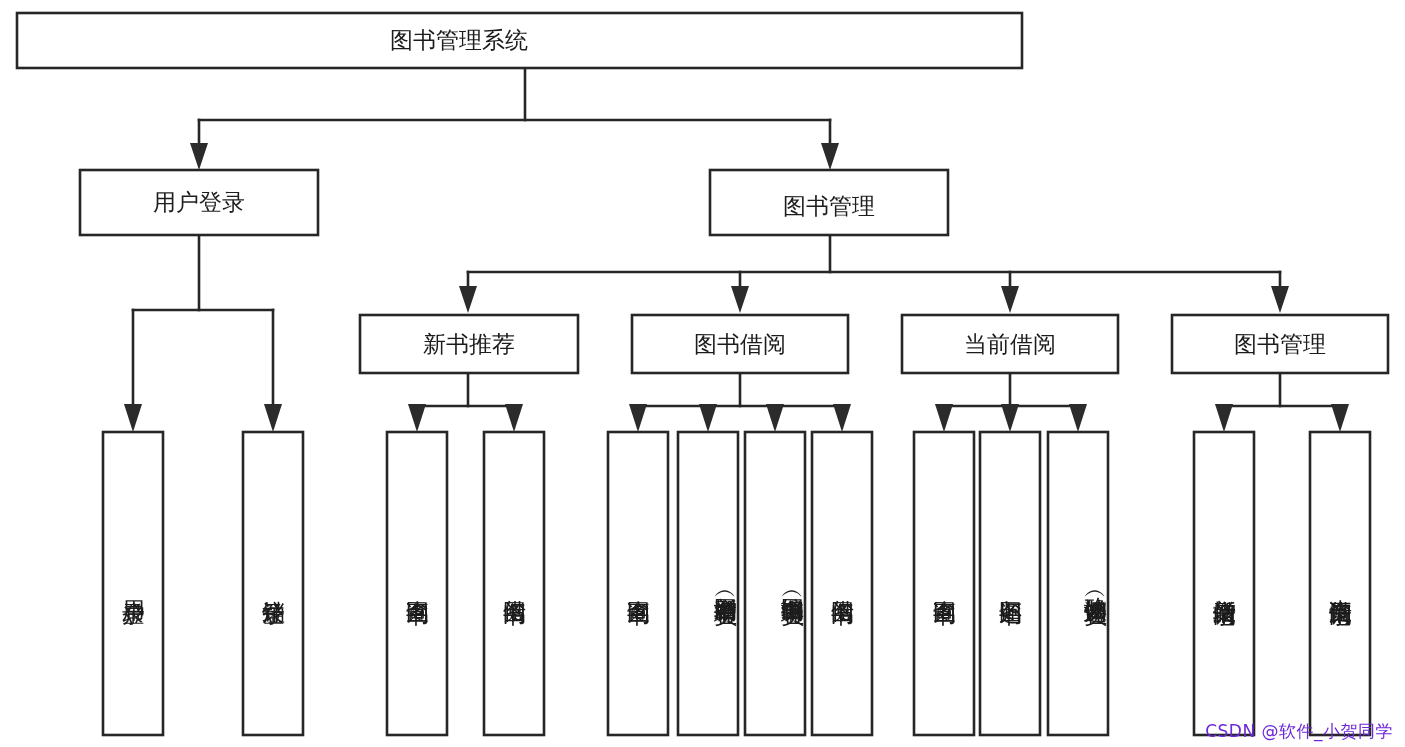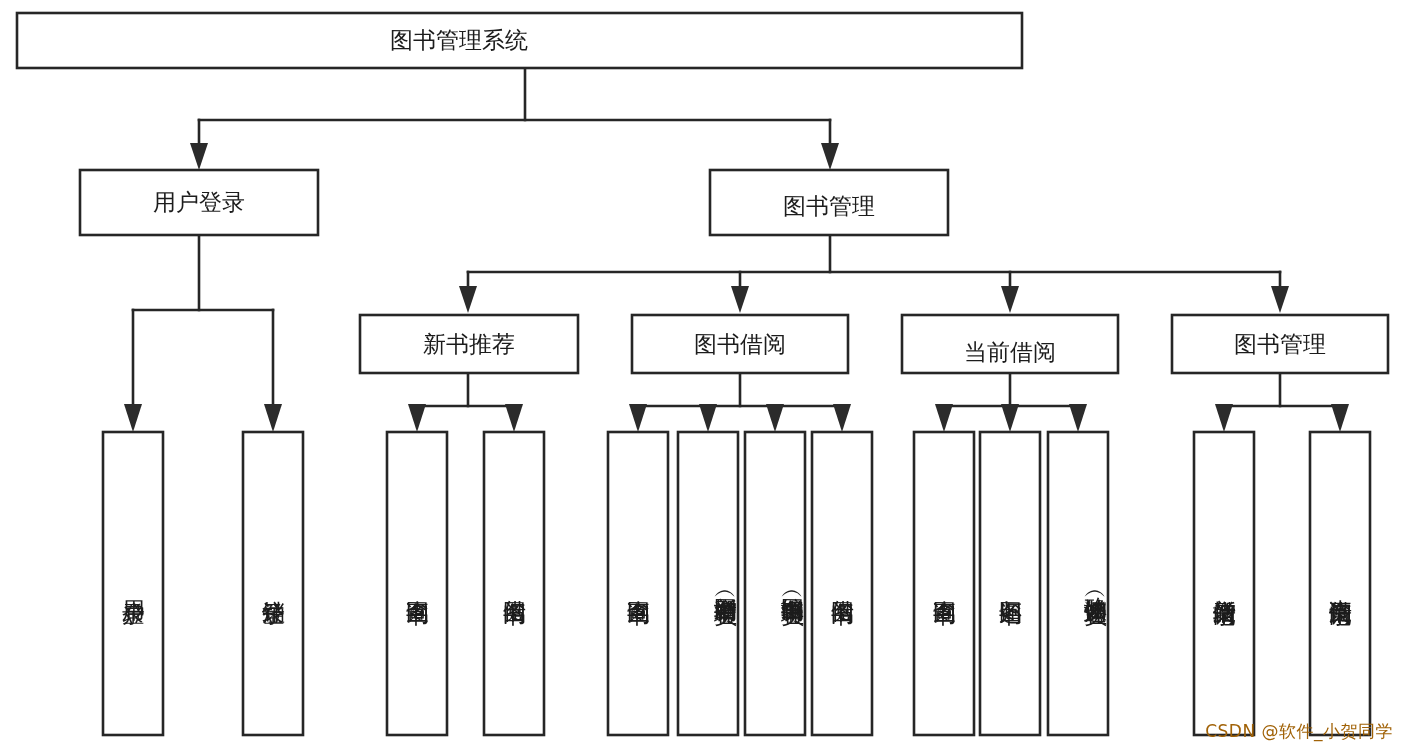--- a/index.html
+++ b/index.html
@@ -66,21 +66,21 @@
     color: #1c1c1c;
     pointer-events: none;
     white-space: nowrap;
     font-family: "DejaVu Sans", "Liberation Sans", sans-serif;
   }
   #watermark {
     position: absolute;
     right: 12px;
     bottom: 4px;
     font-size: 17px;
-    color: #a16207;
+    color: #6d28d9;
     letter-spacing: 0.5px;
     font-family: "DejaVu Sans", "Liberation Sans", sans-serif;
     white-space: nowrap;
   }
 </style>
 </head>
 <body>
 
 <div id="diagram-root">
 
@@ -186,21 +186,21 @@
 
   </svg>
 
   <div class="hlabel-wrap" style="left:17px;  top:13px;  width:884px; height:55px;">图书管理系统</div>
 
   <div class="hlabel-wrap" style="left:80px;  top:170px; width:238px; height:65px;">用户登录</div>
   <div class="hlabel-wrap" style="left:710px; top:170px; width:238px; height:72px;border-radius:11px;">图书管理</div>
 
   <div class="hlabel-wrap" style="left:360px;  top:315px; width:218px; height:58px;">新书推荐</div>
   <div class="hlabel-wrap" style="left:632px;  top:315px; width:216px; height:58px;border-radius:17px;">图书借阅</div>
-  <div class="hlabel-wrap" style="left:902px;  top:315px; width:216px; height:58px;margin-top:8px;">当前借阅</div>
+  <div class="hlabel-wrap" style="left:902px;  top:315px; width:216px; height:58px;">当前借阅</div>
   <div class="hlabel-wrap" style="left:1172px; top:315px; width:216px; height:58px;">图书管理</div>
 
   <div class="vlabel-wrap" style="left:103px; top:432px; width:60px; height:303px;">用户登录</div>
   <div class="vlabel-wrap" style="left:243px; top:432px; width:60px; height:303px;">注销登录</div>
 
   <div class="vlabel-wrap" style="left:387px; top:432px; width:60px; height:303px;">查询图书</div>
   <div class="vlabel-wrap" style="left:484px; top:432px; width:60px; height:303px;">借阅图书</div>
 
   <div class="vlabel-wrap" style="left:608px; top:432px; width:60px; height:303px;">查询图书</div>
   <div class="vlabel-wrap" style="left:678px; top:432px; width:60px; height:303px; align-items:flex-start;">新增图书（管理员）</div>

